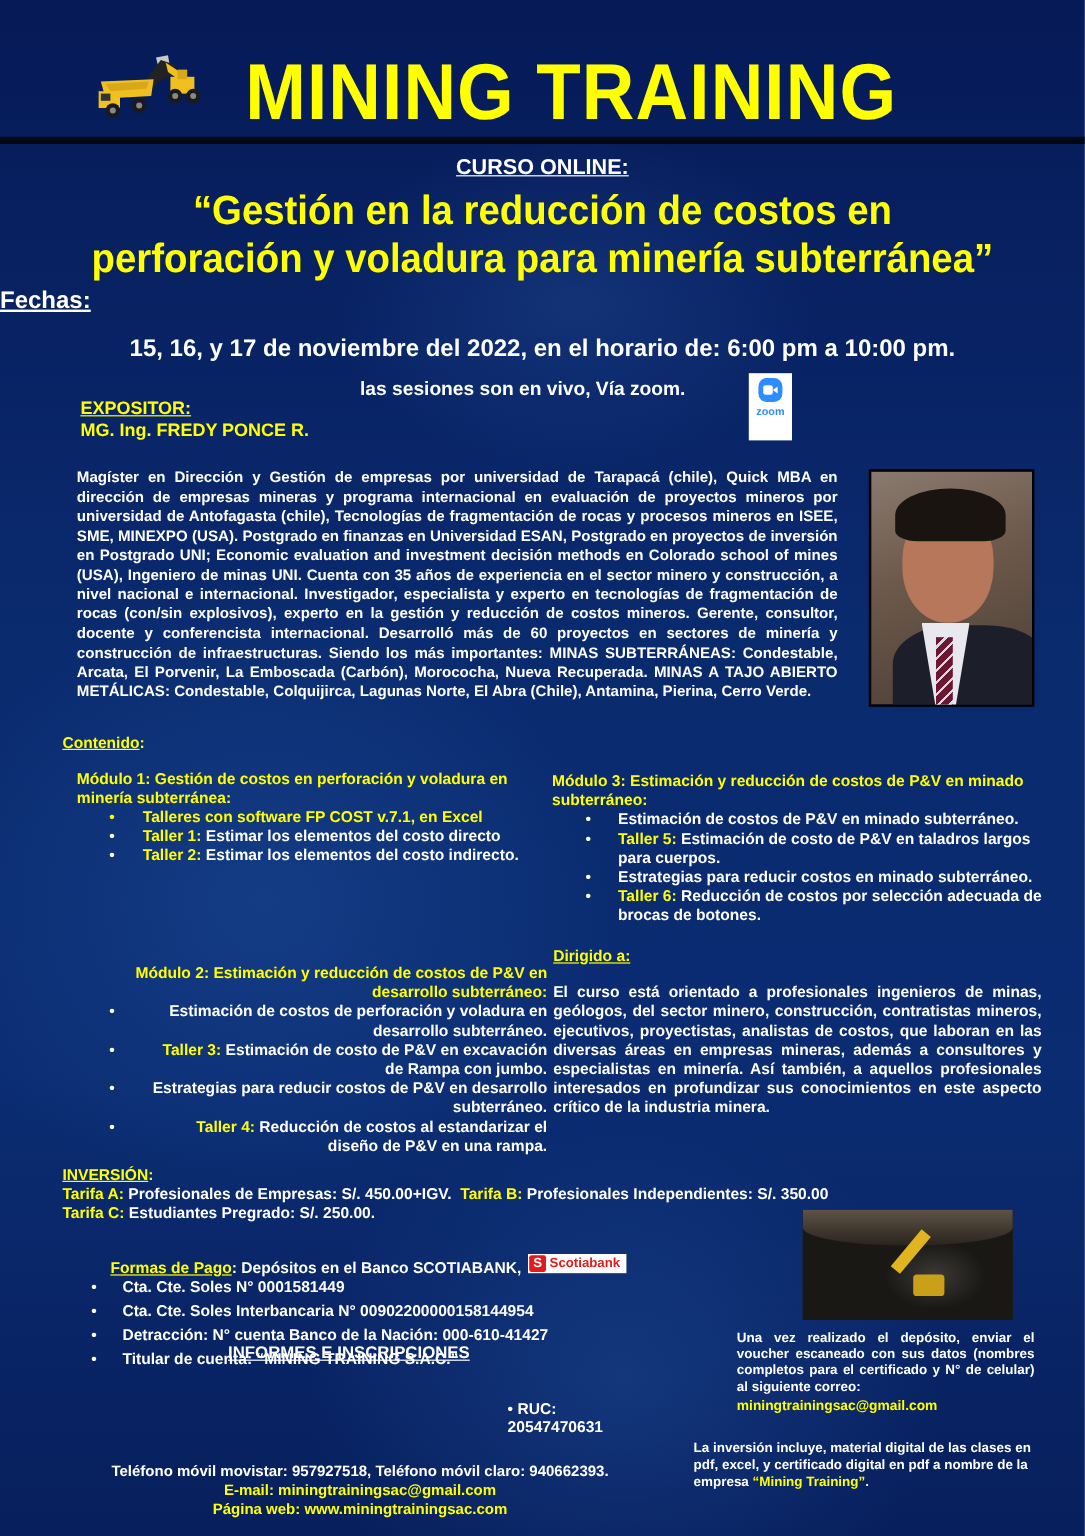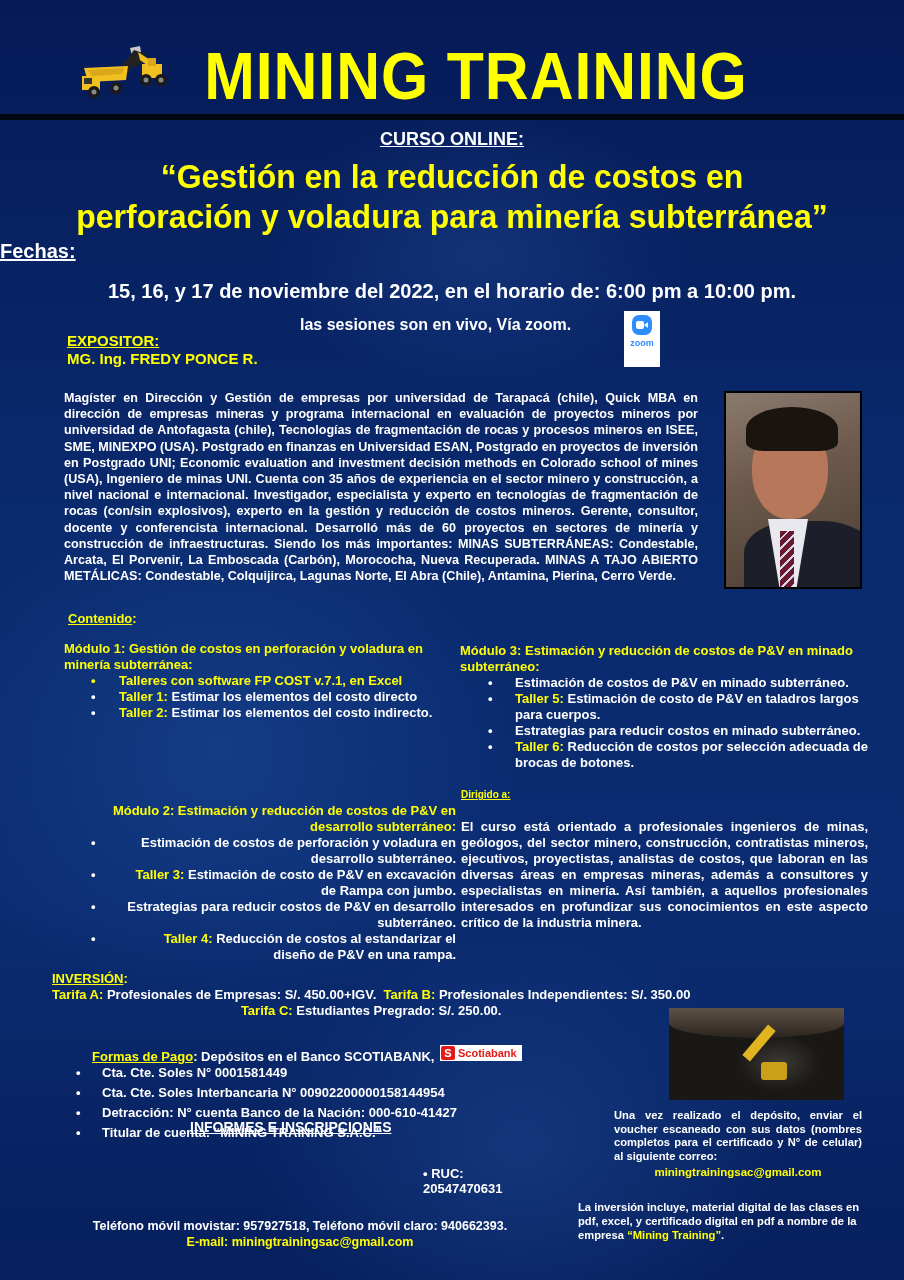--- a/index.html
+++ b/index.html
@@ -52,40 +52,40 @@
     font-size: 12.6px; font-weight: bold; line-height: 16.2px; text-align: justify;
   }
   .photo { left: 724px; top: 391px; width: 138px; height: 198px; border: 2px solid #000; overflow: hidden;
     background: linear-gradient(160deg, #8a7a6e 0%, #6d5a4c 40%, #4a3c33 100%); }
   .photo .face { position: absolute; left: 26px; top: 30px; width: 76px; height: 96px; border-radius: 45% 45% 48% 48%; background: #b6775a; }
   .photo .hair { position: absolute; left: 20px; top: 14px; width: 92px; height: 44px; border-radius: 50% 50% 20% 20%; background: #1a1410; }
   .photo .suit { position: absolute; left: 18px; top: 128px; width: 130px; height: 80px; border-radius: 40% 40% 0 0; background: #1c1f2a; }
   .photo .shirt { position: absolute; left: 42px; top: 126px; width: 40px; height: 72px; background: #e8e8ee; clip-path: polygon(0 0,100% 0,70% 100%,30% 100%); }
   .photo .tie { position: absolute; left: 54px; top: 138px; width: 14px; height: 60px; background: repeating-linear-gradient(135deg,#6a1830 0 5px,#d8d8e8 5px 7px); }
 
-  .contenido { left: 68px; top: 611px; font-size: 13px; font-weight: bold; color: #ffff00; }
+  .contenido { left: 52px; top: 611px; font-size: 13px; font-weight: bold; color: #ffff00; }
   .contenido .lbl { text-decoration: underline; }
 
   .module { font-size: 13px; font-weight: bold; line-height: 16px; }
   .module .mtitle { color: #ffff00; }
   .module ul { list-style: none; }
   .module li { position: relative; padding-left: 55px; color: #ffffff; }
   .module li::before { content: "•"; position: absolute; left: 27px; color: #ffffff; }
   .module li.ybullet::before { color: #ffff00; }
   .mod1 { left: 64px; top: 641px; width: 392px; }
   .mod2 { left: 64px; top: 803px; width: 392px; text-align: right; }
   .mod3 { left: 460px; top: 643px; width: 420px; }
   .mod3 li { padding-left: 55px; }
   .mod3 li::before { left: 28px; }
 
-  .dirigido-label { left: 461px; top: 789px; font-size: 10px; font-weight: bold; color: #ffff00; text-decoration: underline; }
+  .dirigido-label { left: 461px; top: 789px; font-size: 13px; font-weight: bold; color: #ffff00; text-decoration: underline; }
   .dirigido { left: 461px; top: 819px; width: 407px; font-size: 13px; font-weight: bold; line-height: 16px; text-align: justify; }
 
   .inv-label { left: 52px; top: 971px; font-size: 13px; font-weight: bold; color: #ffff00; text-decoration: underline; }
-  .tarifas { left: 52px; top: 987px; font-size: 13px; font-weight: bold; line-height: 15.5px; text-align: center; }
+  .tarifas { left: 52px; top: 987px; font-size: 13px; font-weight: bold; line-height: 15.5px; }
 
   .mine-photo { left: 669px; top: 1008px; width: 175px; height: 92px;
     background: radial-gradient(ellipse 60px 40px at 110px 55px, #3c3a36 0%, #1a1815 70%), #2a241e; overflow: hidden; }
   .mine-photo .rock1 { position: absolute; left: 0; top: 0; width: 175px; height: 30px; background: linear-gradient(180deg,#5e5246,#2a241e); border-radius: 0 0 50% 50%; }
   .mine-photo .drill { position: absolute; left: 70px; top: 30px; width: 40px; height: 10px; background: #e0b520; transform: rotate(-50deg); }
   .mine-photo .machine { position: absolute; left: 92px; top: 54px; width: 26px; height: 18px; background: #c9a018; border-radius: 3px; }
 
   .pago { left: 48px; top: 1049px; font-size: 13px; font-weight: bold; padding-left: 44px; }
   .pago .lbl { color: #ffff00; text-decoration: underline; }
   .scotia { display: inline-block; vertical-align: top; margin-left: 2px; margin-top: -4px; width: 82px; height: 16px; background: #fff; position: relative; }
@@ -94,21 +94,21 @@
 
   .pago-list { left: 48px; top: 1065px; font-size: 13px; font-weight: bold; }
   .pago-list .row { position: relative; padding-left: 54px; height: 20px; }
   .pago-list .row::before { content: "•"; position: absolute; left: 28px; }
   .pago-list .ruc { position: absolute; left: 375px; top: 0; margin-top: 41px; }
 
   .informes { left: 190px; top: 1119px; font-size: 14px; font-weight: bold; text-decoration: underline; }
   .contact { left: 60px; top: 1186px; width: 480px; text-align: center; font-size: 12.5px; font-weight: bold; line-height: 16px; margin-top: 32px; }
 
   .voucher { left: 614px; top: 1109px; width: 248px; font-size: 11.2px; font-weight: bold; line-height: 13.5px; text-align: justify; }
-  .voucher-email { left: 614px; top: 1166px; width: 248px; text-align: center; font-size: 11.5px; font-weight: bold; color: #ffff00; }
+  .voucher-email { left: 614px; top: 1166px; width: 248px; text-align: left; font-size: 11.5px; font-weight: bold; color: #ffff00; }
   .incluye { left: 578px; top: 1201px; width: 300px; font-size: 11.2px; font-weight: bold; line-height: 13.8px; }
 </style>
 </head>
 <body>
 
 <div class="abs truck">
   <svg width="86" height="56" viewBox="0 0 86 56">
     <polygon points="48,4 58,2 60,14 52,20" fill="#c8c8c8"></polygon>
     <polygon points="52,6 64,10 62,18 50,24 46,30 40,22" fill="#222"></polygon>
     <polygon points="56,8 74,20 72,26 58,16" fill="#f0c020"></polygon>
@@ -221,20 +221,21 @@
   <div class="row">
     <span>Titular de cuenta: “MINING TRAINING S.A.C.”</span>
     <span class="ruc">• RUC: 20547470631</span>
   </div>
 </div>
 
 <div class="abs informes">INFORMES E INSCRIPCIONES</div>
 <div class="abs contact">
   <div>Teléfono móvil movistar: 957927518, Teléfono móvil claro: 940662393.</div>
   <div class="y">E-mail: miningtrainingsac@gmail.com</div>
+  <div class="y">Página web: www.miningtrainingsac.com</div>
 </div>
 
 <div class="abs voucher">Una vez realizado el depósito, enviar el voucher escaneado con sus datos (nombres completos para el certificado y N° de celular) al siguiente correo:</div>
 <div class="abs voucher-email">miningtrainingsac@gmail.com</div>
 
 <div class="abs incluye">
   <span>La inversión incluye, material digital de las clases en pdf, excel, y certificado digital en pdf a nombre de la empresa </span><span class="y">“Mining Training”</span><span>.</span>
 </div>
 
 </body></html>

